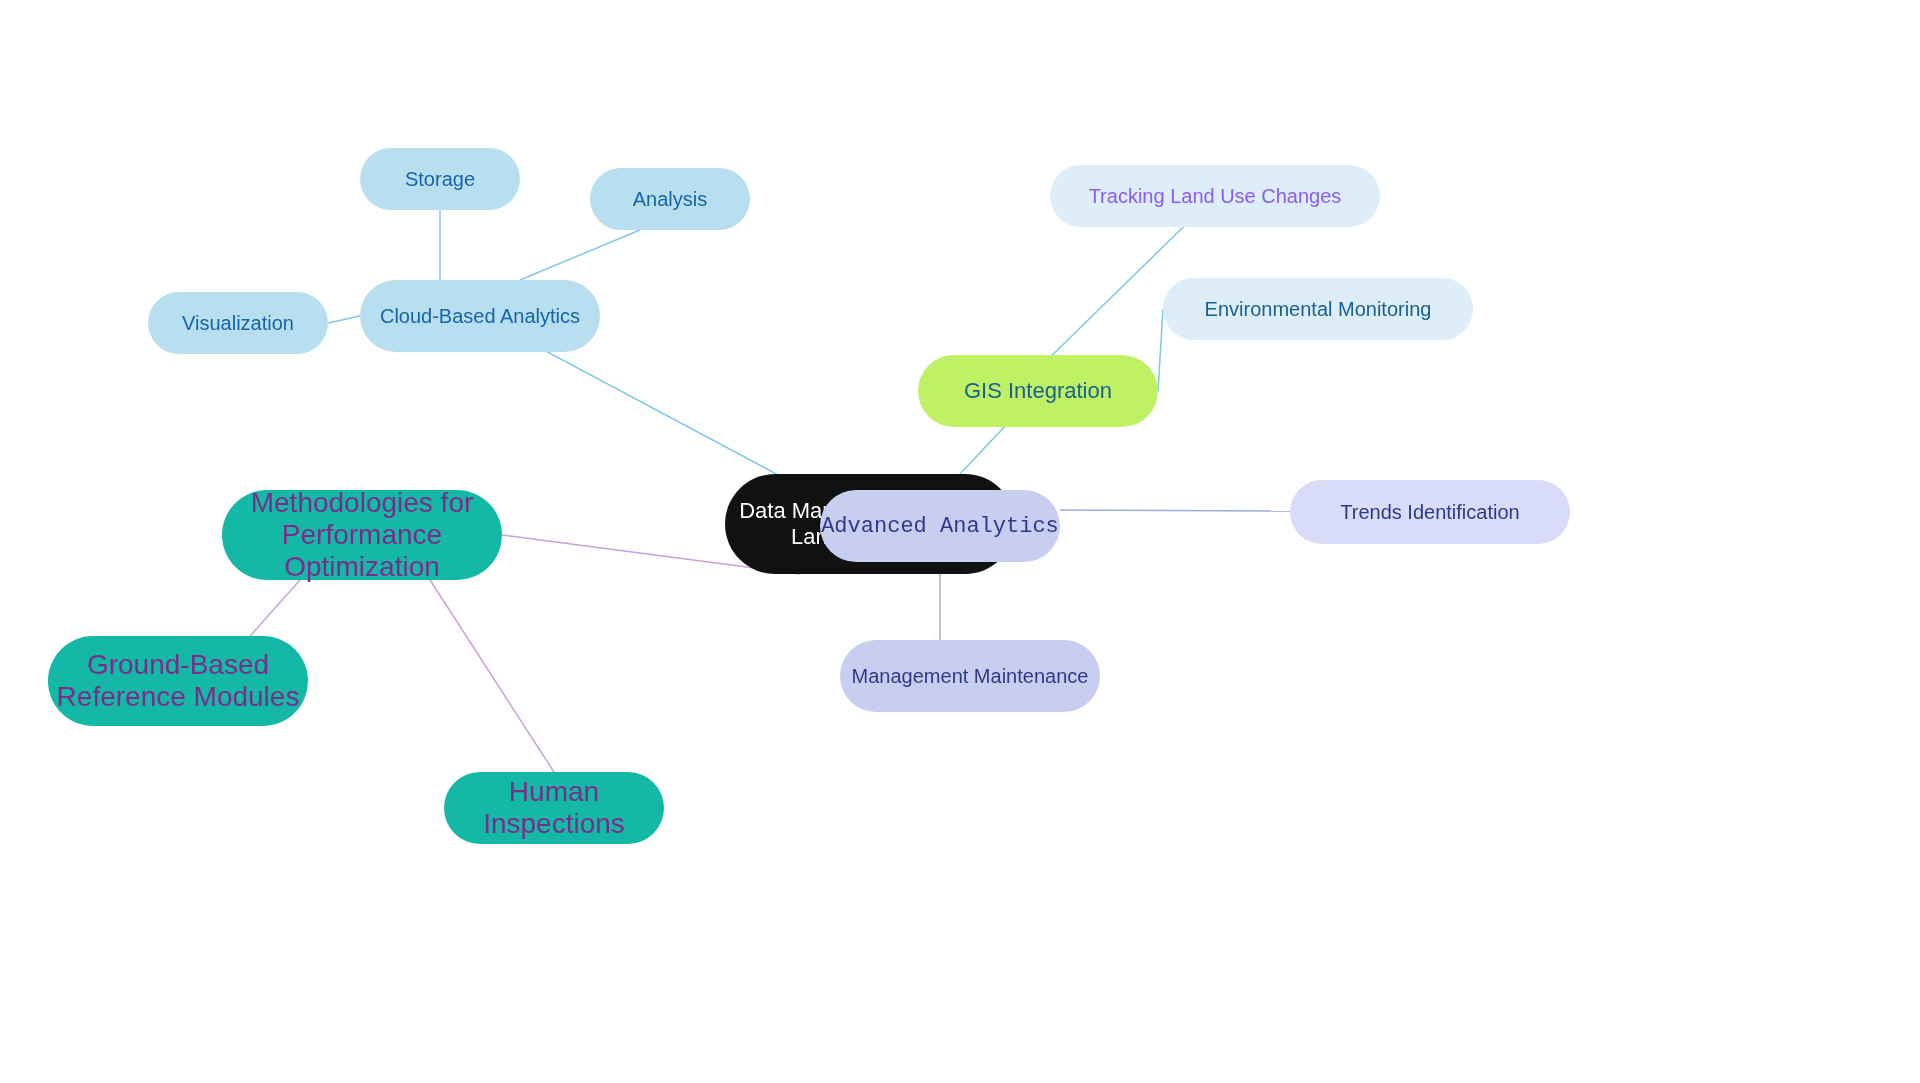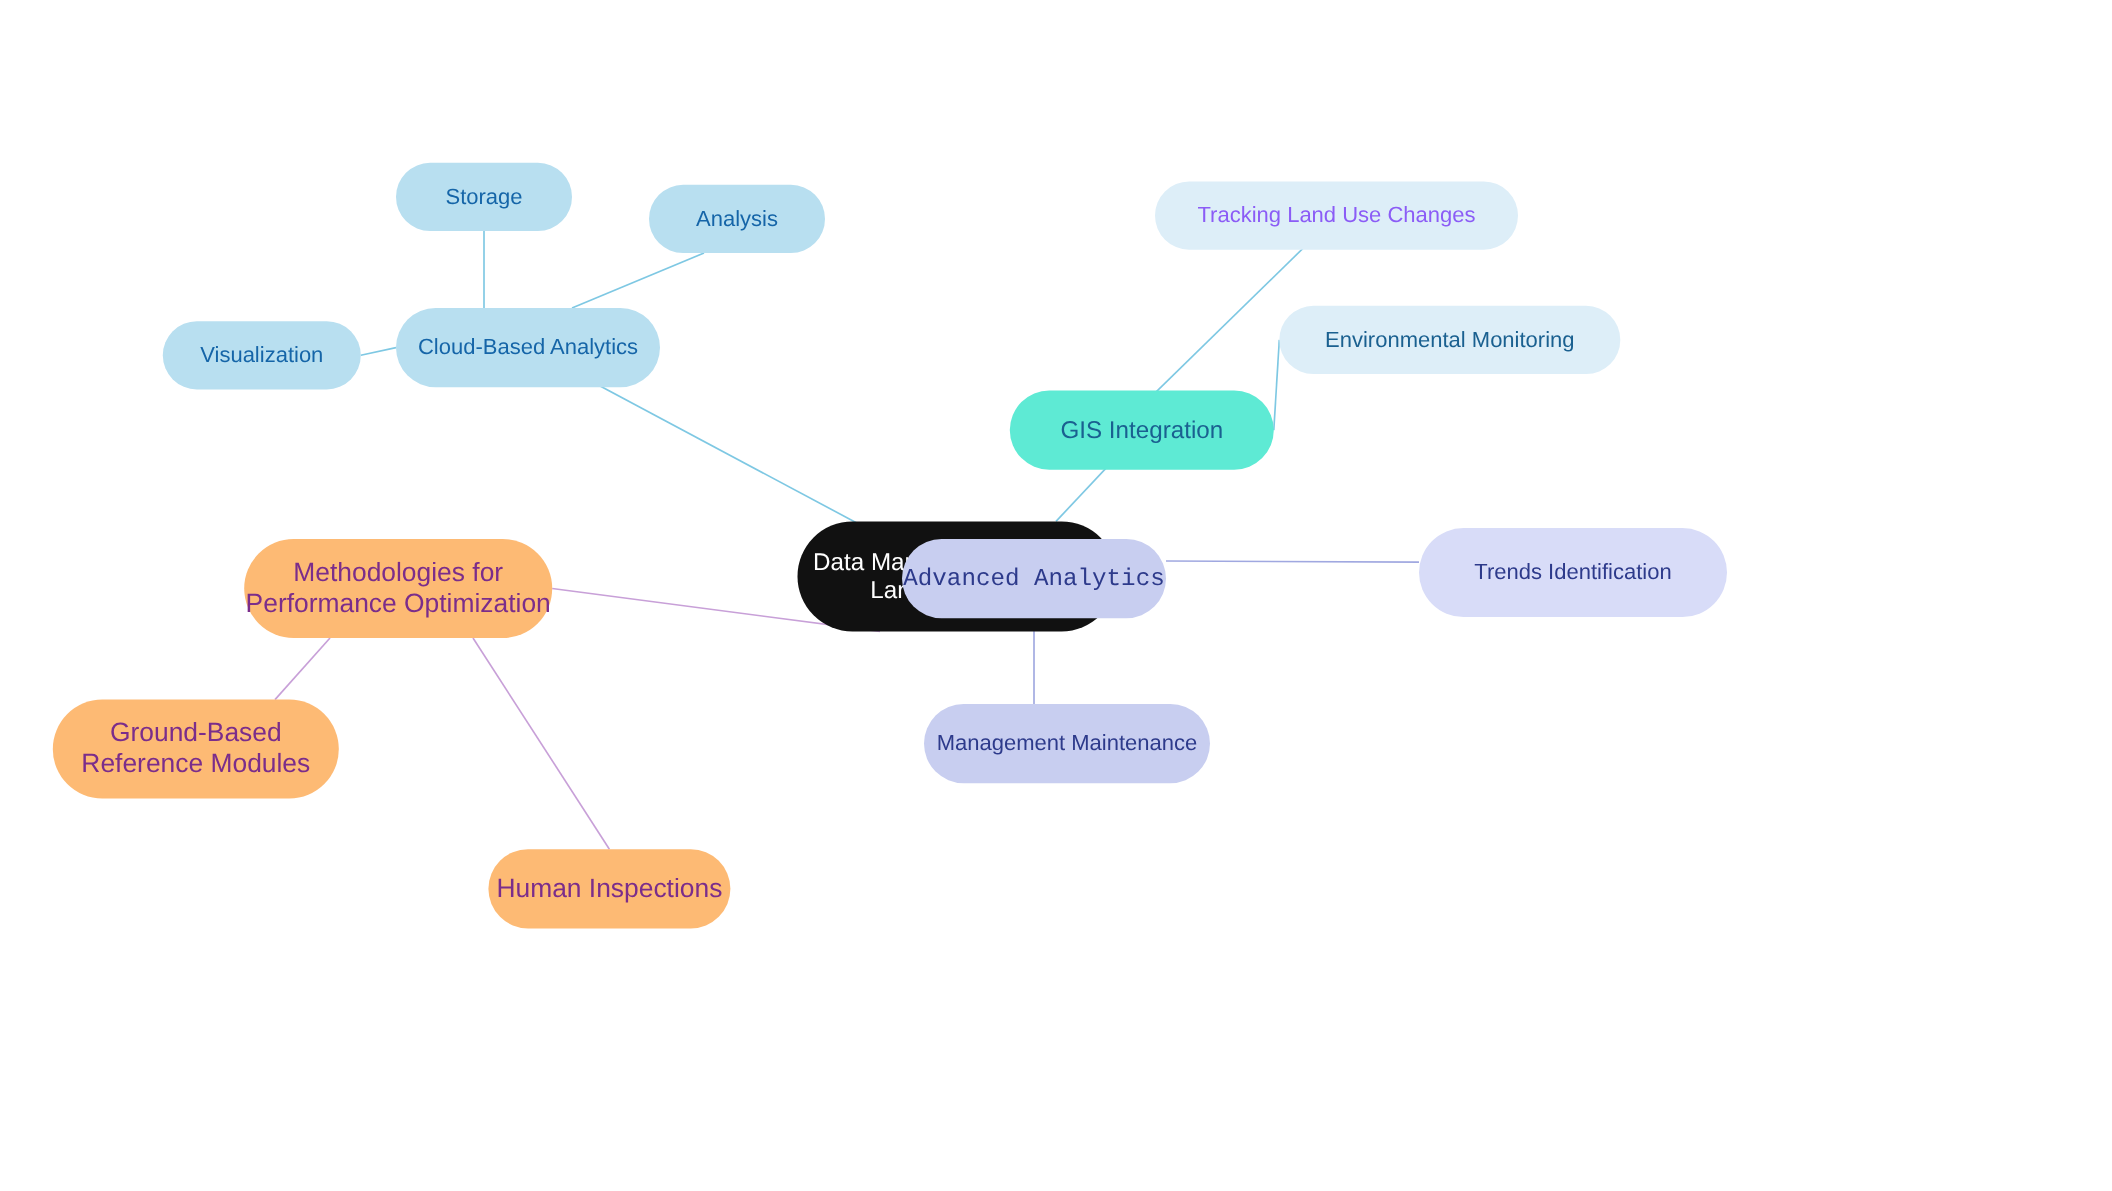--- a/index.html
+++ b/index.html
@@ -74,21 +74,21 @@
 
     .node-visualization {
       width: 180px;
       height: 62px;
       left: 148px;
       top: 292px;
     }
 
     
     .node-gis {
-      background: #5eead4;
+      background: #bef264;
       color: #1a6090;
       font-size: 22px;
       font-weight: 400;
       width: 240px;
       height: 72px;
       left: 918px;
       top: 355px;
     }
 
     .node-tracking {
@@ -108,23 +108,23 @@
       font-size: 20px;
       font-weight: 400;
       width: 310px;
       height: 62px;
       left: 1163px;
       top: 278px;
     }
 
     
     .node-purple {
-      background: #fdba74;
+      background: #14b8a6;
       color: #7b2d8b;
-      font-size: 24px;
+      font-size: 28px;
       font-weight: 400;
     }
 
     .node-methodologies {
       width: 280px;
       height: 90px;
       left: 222px;
       top: 490px;
     }
 
@@ -154,21 +154,21 @@
       top: 490px;
       font-family: Liberation Mono, monospace;
     }
 
     .node-trends {
       background: #d8dcf8;
       color: #2d3a8b;
       font-size: 20px;
       font-weight: 400;
       width: 280px;
-      height: 81px;
+      height: 64px;
       left: 1290px;
       top: 480px;
     }
 
     .node-predictive {
       background: #c8cef0;
       color: #2d3a8b;
       font-size: 20px;
       font-weight: 400;
       width: 260px;

